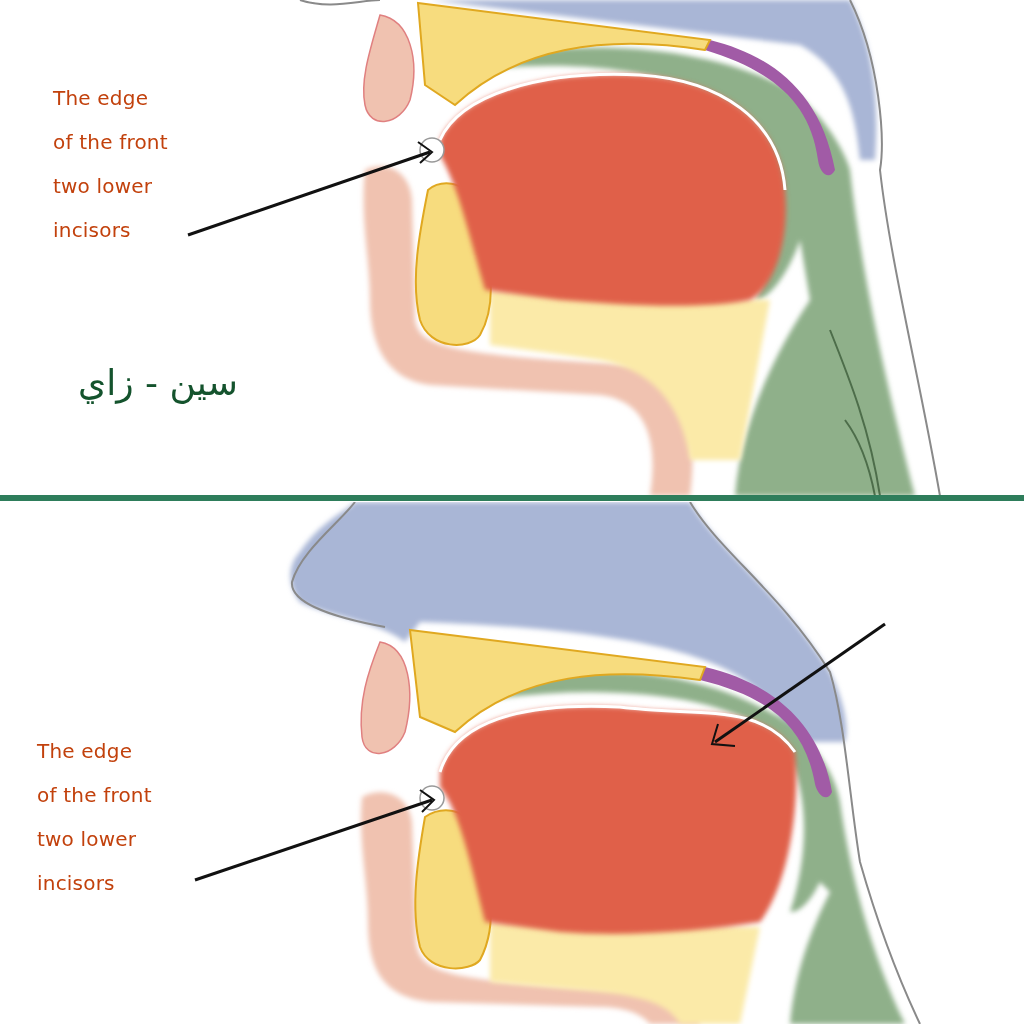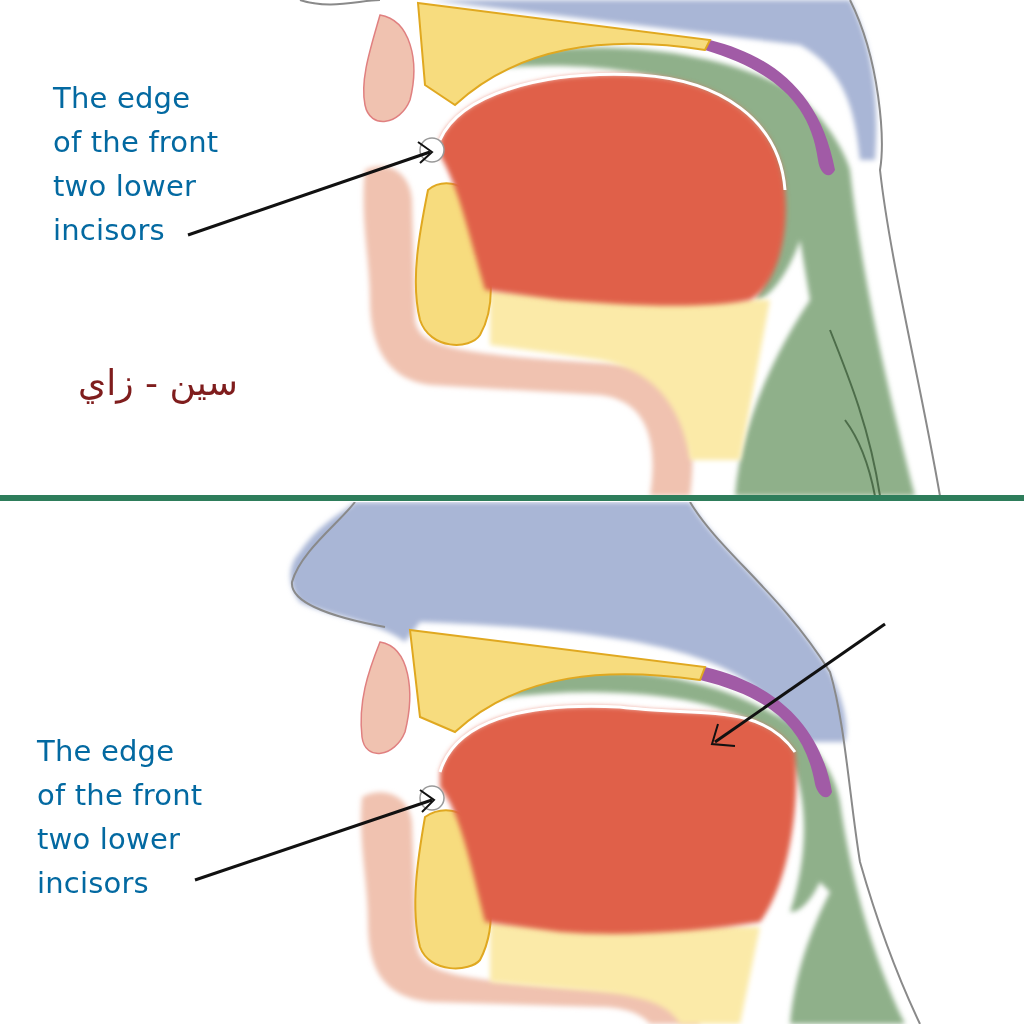--- a/index.html
+++ b/index.html
@@ -1,23 +1,23 @@
 <!DOCTYPE html>
 <html><head>
 <meta charset="utf-8">
 <style>
   html, body { margin:0; padding:0; background:#ffffff; }
   body { width:1024px; height:1024px; position:relative; overflow:hidden; font-family:"DejaVu Sans", "Liberation Sans", sans-serif; }
   .panel { position:absolute; left:0; width:1024px; overflow:hidden; }
   .panel-top { top:0; height:496px; }
   .panel-bottom { top:502px; height:522px; }
   .divider { position:absolute; left:0; top:495px; width:1024px; height:6px; background:#2e7d5b; }
-  .label { position:absolute; color:#0369a1; font-size:29px; line-height:44px; letter-spacing:0.2px; font-family:"DejaVu Sans", sans-serif; }
+  .label { position:absolute; color:#c2410c; font-size:20px; line-height:44px; letter-spacing:0.2px; font-family:"DejaVu Sans", sans-serif; }
   .label span { display:block; white-space:nowrap; }
-  .arabic { position:absolute; color:#7f1d1d; font-size:36px; font-family:"DejaVu Sans", sans-serif; direction:rtl; white-space:nowrap; }
+  .arabic { position:absolute; color:#14532d; font-size:36px; font-family:"DejaVu Sans", sans-serif; direction:rtl; white-space:nowrap; }
   svg { position:absolute; left:0; top:0; }
 </style>
 </head>
 <body>
 
 <div class="panel panel-top">
   <svg width="1024" height="496" viewBox="0 0 1024 496">
     <defs>
       <filter id="soft1" x="-10%" y="-10%" width="120%" height="120%">
           <feGaussianBlur stdDeviation="2.5"></feGaussianBlur>

